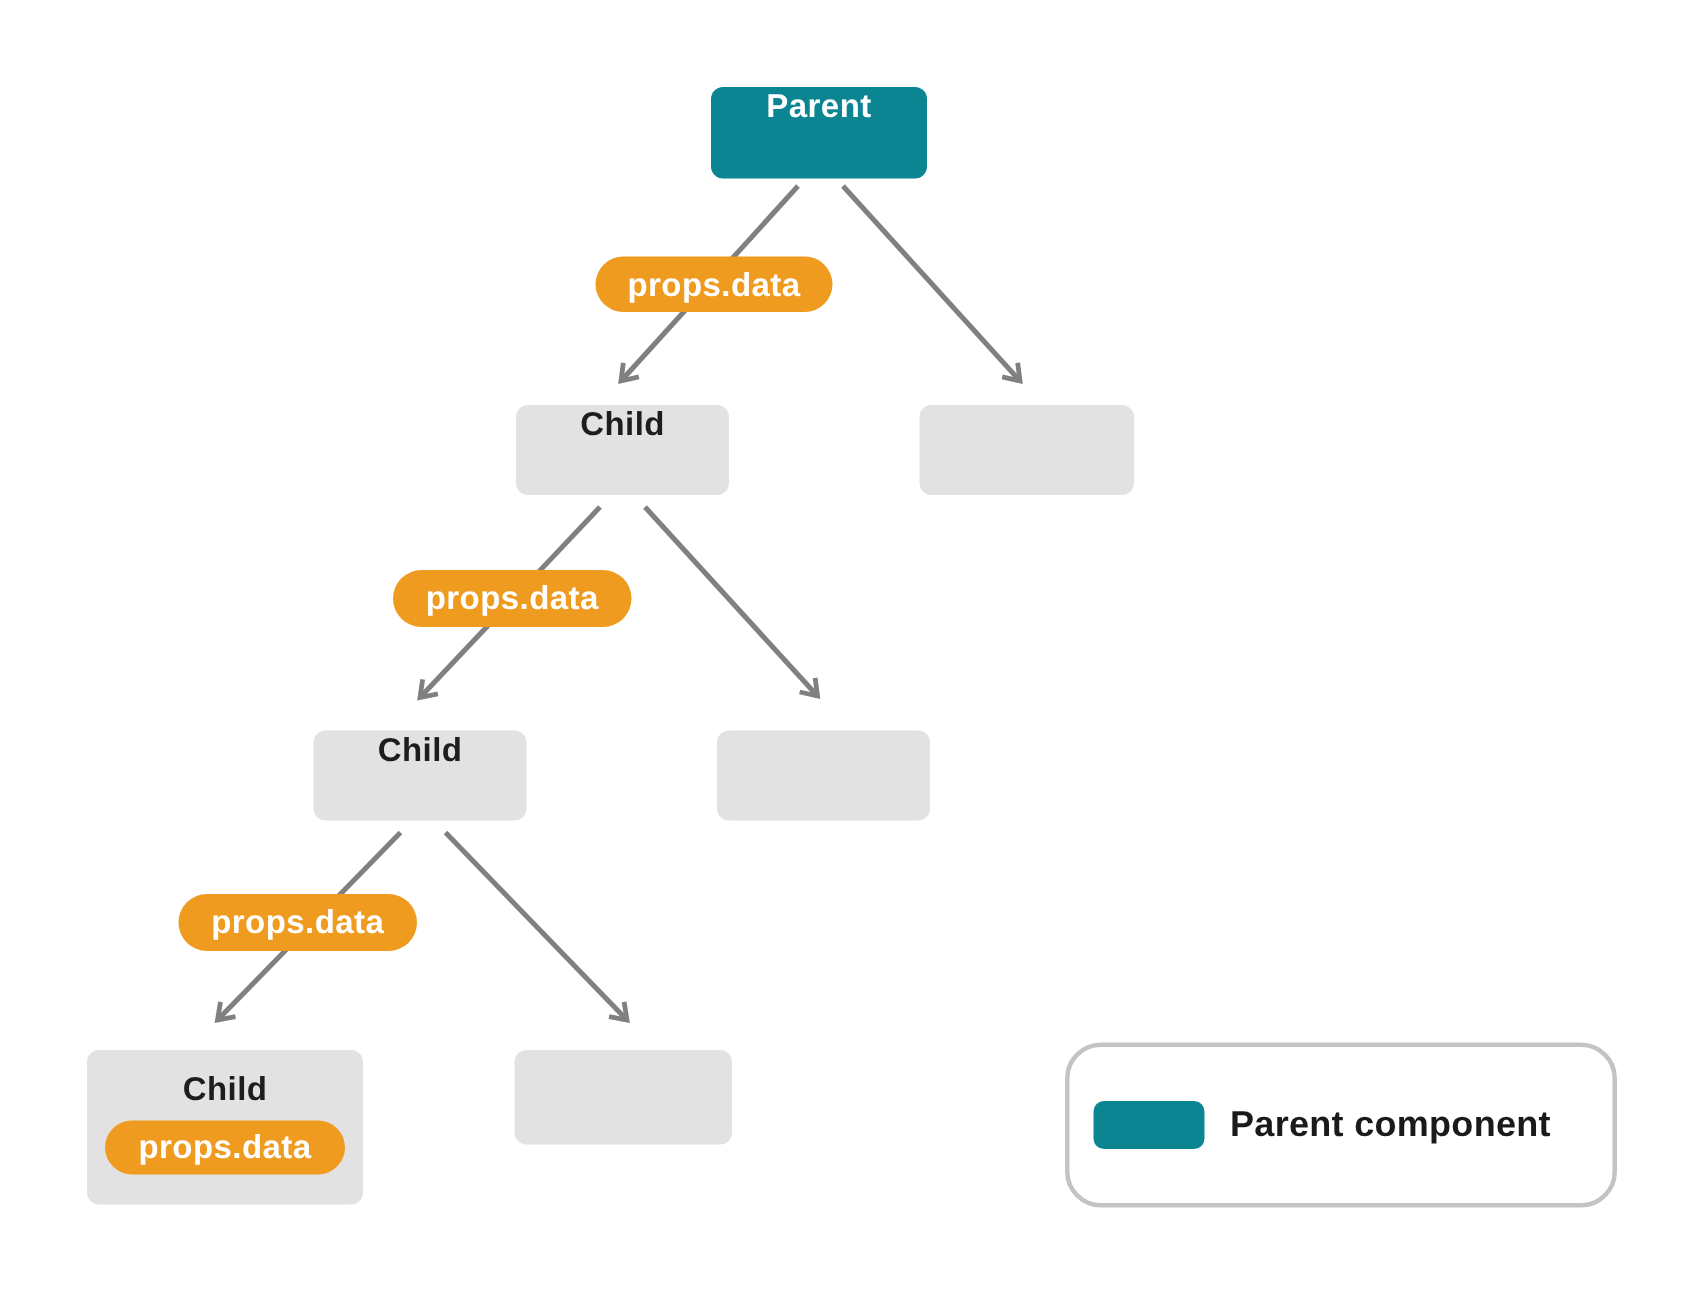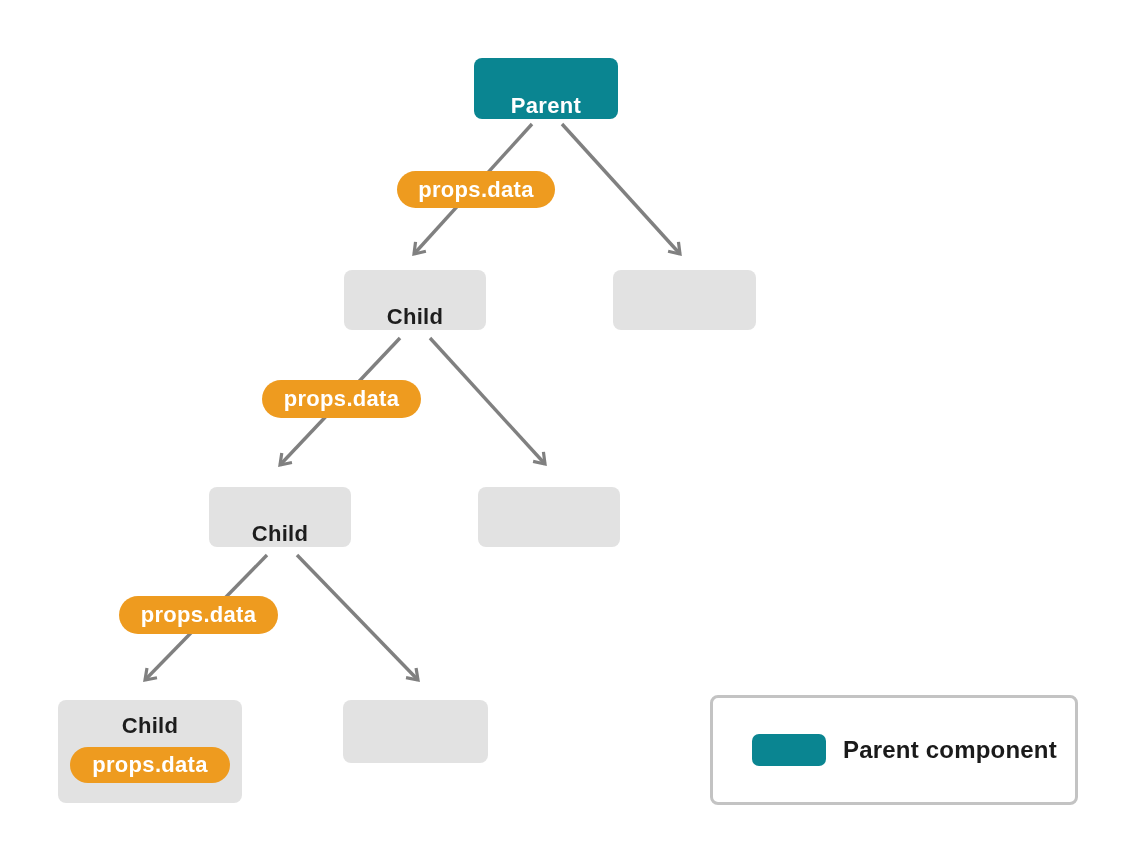--- a/index.html
+++ b/index.html
@@ -19,21 +19,21 @@
     position: absolute;
     left: 0; top: 0;
     width: 1134px;
     height: 862px;
     z-index: 1;
   }
   .node {
     position: absolute;
     z-index: 2;
     display: flex;
-    align-items: flex-end;
+    align-items: flex-start;
     justify-content: center;
     border-radius: 8px;
     box-sizing: border-box;
     font-size: 22px;
     font-weight: 700;
     letter-spacing: 0.3px;
   }
   .node.parent {
     background: #0a8591;
     color: #ffffff;
@@ -91,27 +91,27 @@
     font-weight: 700;
     letter-spacing: 0.3px;
   }
   .legend {
     position: absolute;
     left: 710px;
     top: 695px;
     width: 368px;
     height: 110px;
     border: 3px solid #c3c3c3;
-    border-radius: 8px;
+    border-radius: 24px;
     box-sizing: border-box;
     display: flex;
     flex-direction: column;
     justify-content: center;
     gap: 11px;
-    padding-left: 39px;
+    padding-left: 16px;
     z-index: 2;
     background: #ffffff;
   }
   .legend-row {
     display: flex;
     align-items: center;
     gap: 17px;
   }
   .legend-swatch {
     width: 74px;

